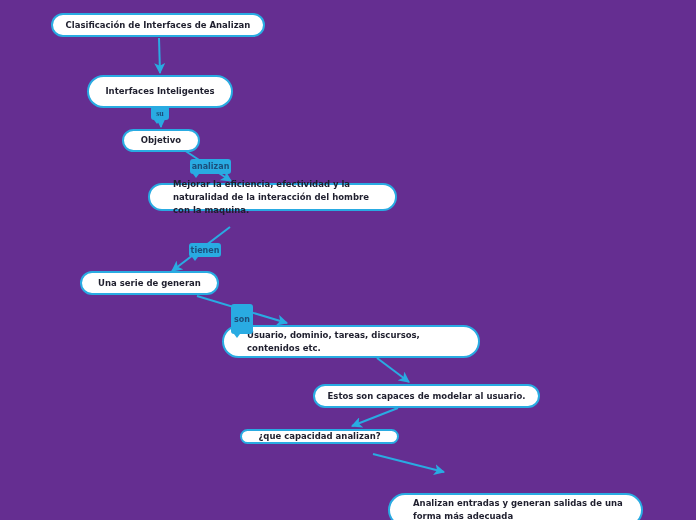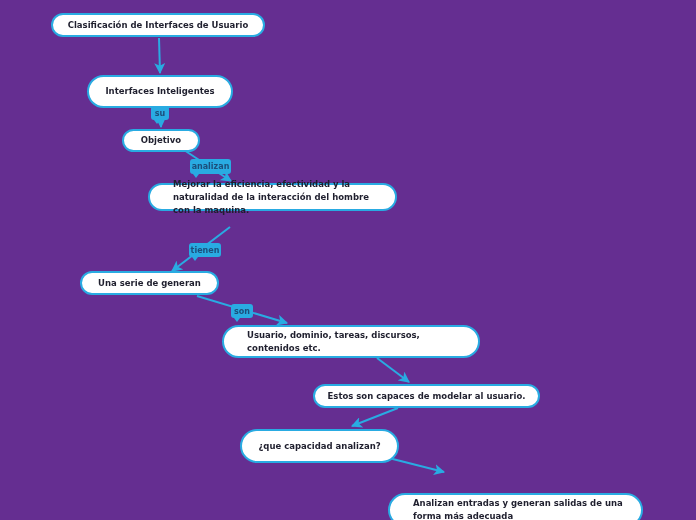--- a/index.html
+++ b/index.html
@@ -59,27 +59,27 @@
     border-top:4px solid var(--accent);
   }
   
   #n0{left:51px;top:13px;width:214px;height:24px;}
   #n1{left:87px;top:75px;width:146px;height:33px;}
   #n2{left:122px;top:129px;width:78px;height:23px;}
   #n3{left:148px;top:183px;width:249px;height:28px;}
   #n4{left:80px;top:271px;width:139px;height:24px;}
   #n5{left:222px;top:325px;width:258px;height:33px;}
   #n6{left:313px;top:384px;width:227px;height:24px;}
-  #n7{left:240px;top:429px;width:159px;height:34px;}
+  #n7{left:240px;top:429px;width:159px;height:15px;}
   #n8{left:388px;top:473px;width:255px;height:34px;margin-top:20px;}
   
-  #c0{left:151px;top:106px;width:18px;height:14px;}
+  #c0{left:151px;top:106px;width:18px;height:14px;font-family:Liberation Serif, serif;}
   #c1{left:190px;top:159px;width:41px;height:15px;}
   #c2{left:189px;top:243px;width:32px;height:14px;}
-  #c3{left:231px;top:304px;width:22px;height:14px;}
+  #c3{left:231px;top:304px;width:22px;height:30px;}
 </style>
 </head>
 <body>
 
 <div class="canvas">
 
   <svg class="edges" width="696" height="520" viewBox="0 0 696 520" xmlns="http://www.w3.org/2000/svg">
     <defs>
       <marker id="arw" viewBox="0 0 10 10" markerWidth="11" markerHeight="11" refX="9" refY="5" orient="auto" markerUnits="userSpaceOnUse">
         <path d="M0,0 L10,5 L0,10 L2.5,5 Z" fill="#29abe2"></path>
@@ -89,21 +89,21 @@
     <line x1="160" y1="98" x2="161" y2="127" marker-end="url(#arw)"></line>
     <line x1="184" y1="150" x2="231" y2="181" marker-end="url(#arw)"></line>
     <line x1="230" y1="227" x2="172" y2="271" marker-end="url(#arw)"></line>
     <line x1="197" y1="296" x2="287" y2="323" marker-end="url(#arw)"></line>
     <line x1="377" y1="358" x2="409" y2="382" marker-end="url(#arw)"></line>
     <line x1="398" y1="408" x2="352" y2="426" marker-end="url(#arw)"></line>
     <line x1="373" y1="454" x2="444" y2="472" marker-end="url(#arw)"></line>
   </svg>
 
   <div class="node center" id="n0">
-    <span class="lbl">Clasificación de Interfaces de Usuario</span>
+    <span class="lbl">Clasificación de Interfaces de Analizan</span>
   </div>
   <div class="node center" id="n1">
     <span class="lbl">Interfaces Inteligentes</span>
   </div>
   <div class="node center" id="n2">
     <span class="lbl">Objetivo</span>
   </div>
   <div class="node left" id="n3">
     <span class="lbl">Mejorar la eficiencia, efectividad y la
 naturalidad de la interacción del hombre

